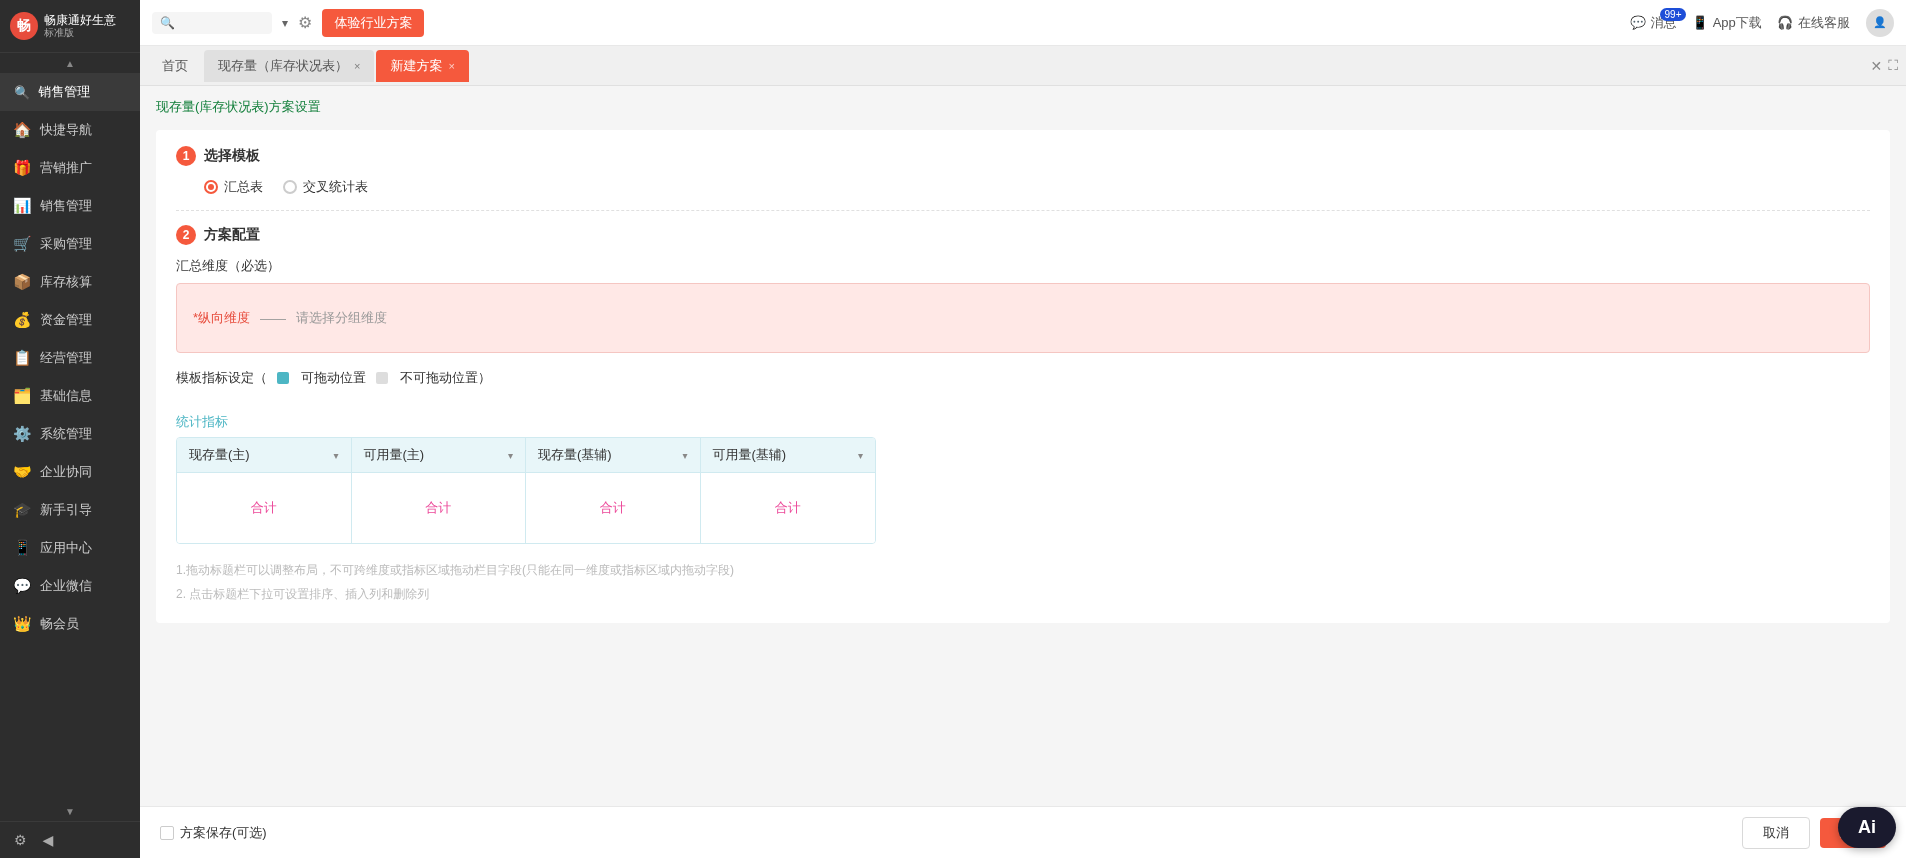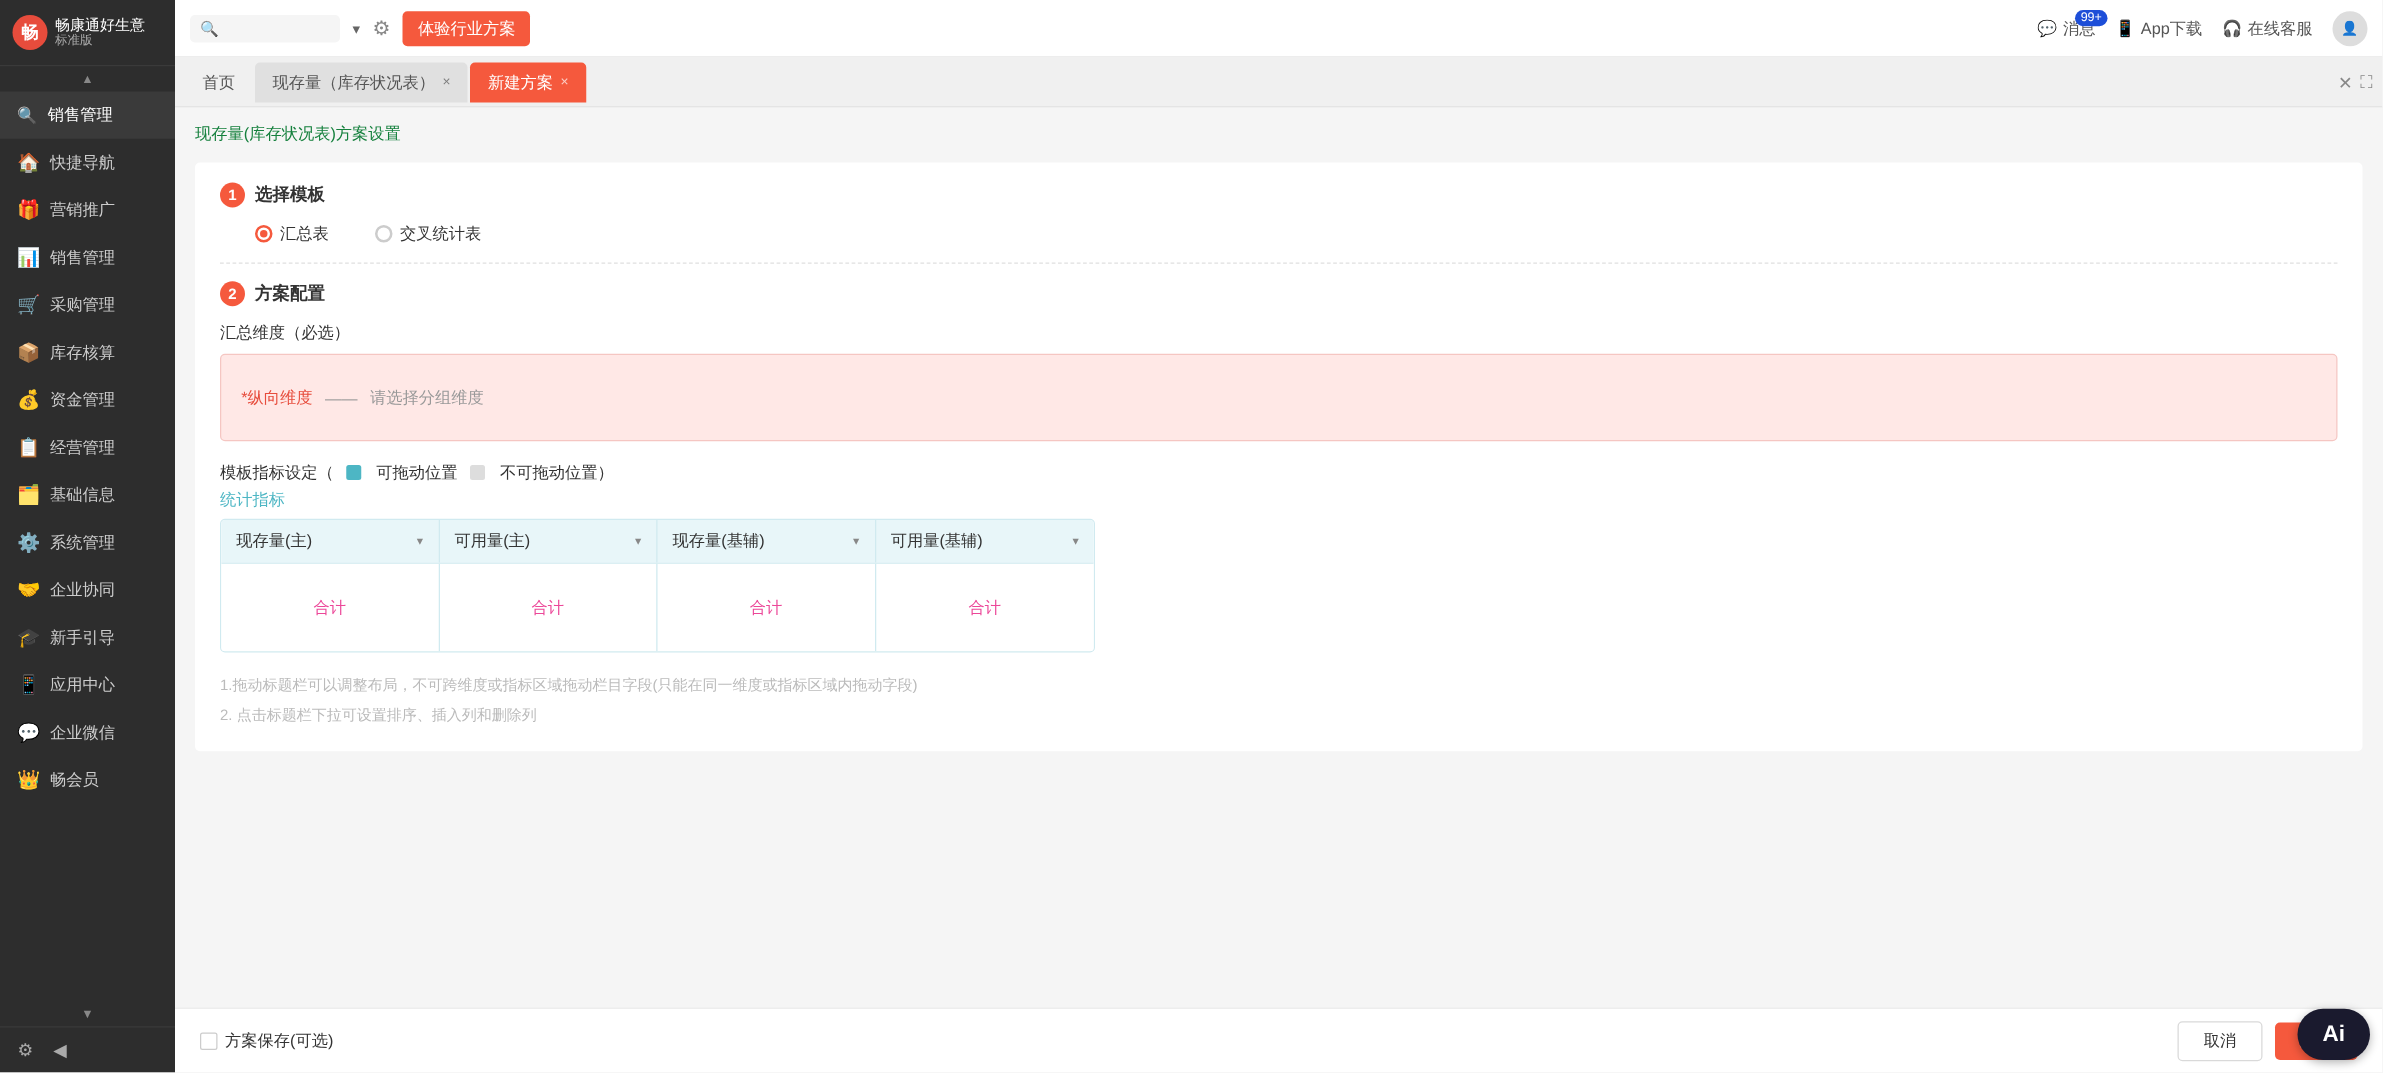--- a/index.html
+++ b/index.html
@@ -266,21 +266,21 @@
       align-items: center;
       justify-content: center;
       font-size: 12px;
       font-weight: bold;
       flex-shrink: 0;
     }
     .step-title { font-size: 14px; font-weight: bold; color: #333; }
     .template-options {
       display: flex;
       align-items: center;
-      gap: 37px;
+      gap: 20px;
       margin-left: 28px;
       margin-bottom: 4px;
     }
     .radio-option {
       display: flex;
       align-items: center;
       gap: 6px;
       cursor: pointer;
       font-size: 13px;
       color: #333;
@@ -338,21 +338,21 @@
       font-size: 13px;
     }
     .dimension-line {
       color: #999;
     }
 
     
     .indicator-config-label {
       font-size: 13px;
       color: #333;
-      margin-bottom: 4px;
+      margin-bottom: 26px;
       display: flex;
       align-items: center;
       gap: 10px;
     }
     .indicator-badge {
       display: inline-block;
       width: 12px;
       height: 12px;
       background: #4db6c4;
       border-radius: 2px;

